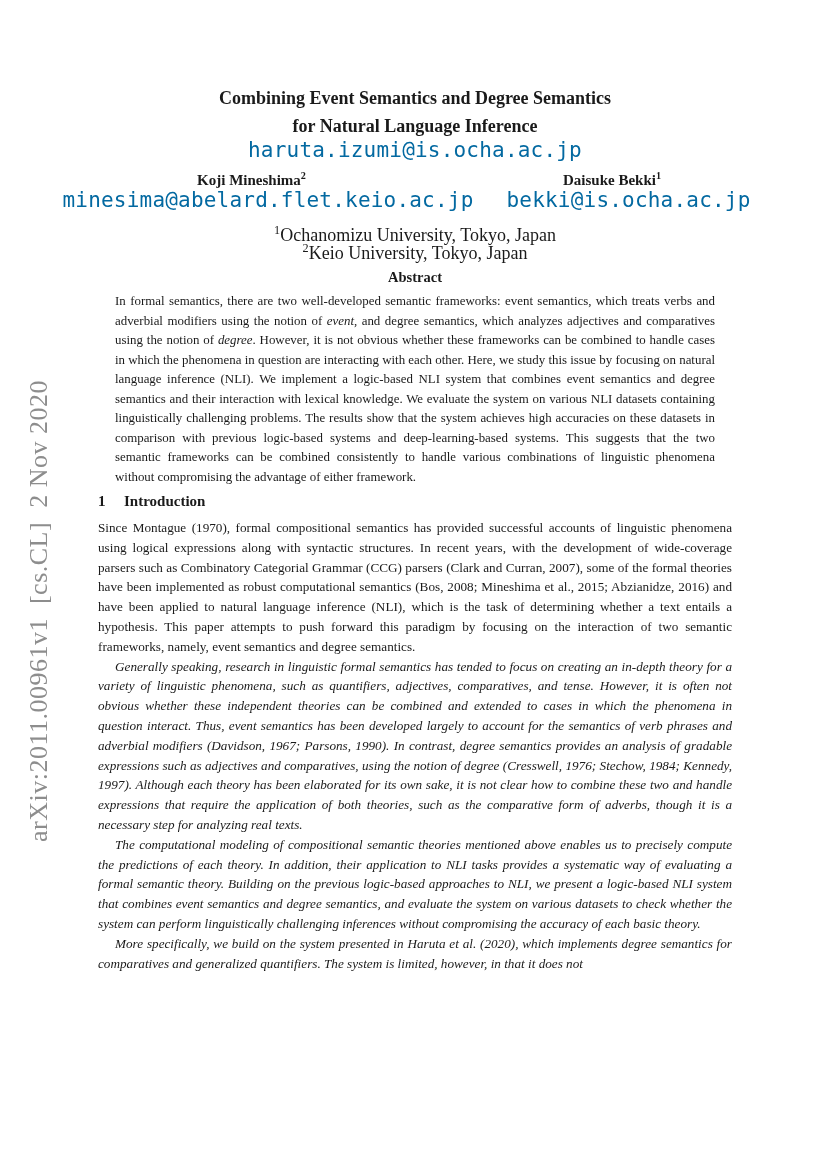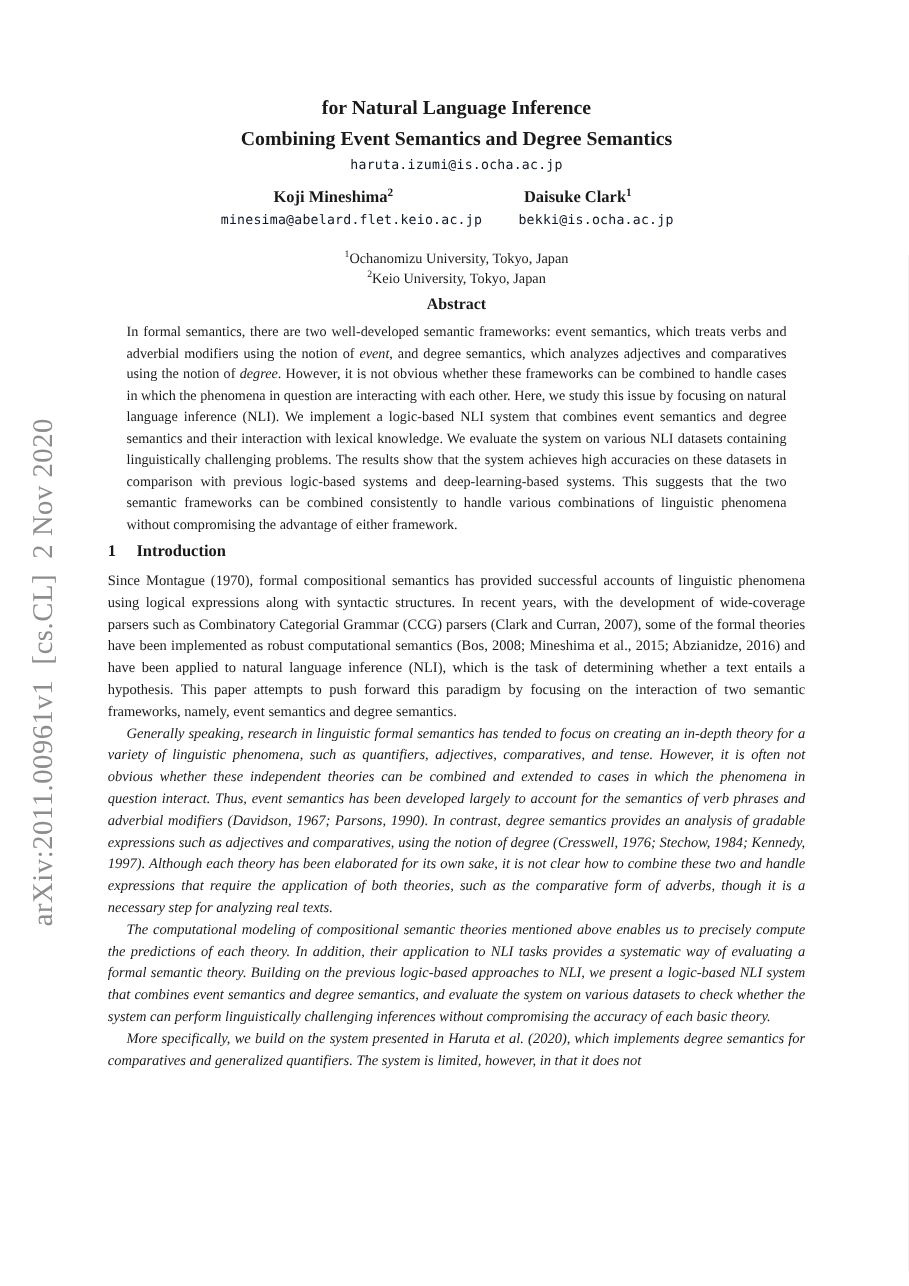--- a/index.html
+++ b/index.html
@@ -41,23 +41,23 @@
   sup { font-size: 68%; line-height: 0; }
   .author-primary-name {
     margin-top: 3px;
     text-align: center;
     font-size: 15px;
     font-weight: bold;
     line-height: 18px;
   }
   .email {
     font-family: "DejaVu Sans Mono", monospace;
-    font-size: 12px;
+    font-size: 21px;
     letter-spacing: 0.2px;
-    color: #0f172a;
+    color: #0369a1;
   }
   .email-primary {
     margin-top: 1px;
     text-align: center;
     line-height: 19px;
   }
   .authors-row {
     display: flex;
     justify-content: center;
     margin-top: 11px;
@@ -66,21 +66,21 @@
   .author-col { text-align: center; }
   .author-col .author-name {
     font-size: 15px;
     font-weight: bold;
     line-height: 18px;
   }
   .author-col .email { display: block; margin-top: 2px; line-height: 19px; padding-left: 33px; }
   .affiliations {
     margin-top: 16px;
     text-align: center;
-    font-size: 13px;
+    font-size: 18px;
     line-height: 18px;
   }
   .abstract-heading {
     margin-top: 7px;
     text-align: center;
     font-size: 14.5px;
     font-weight: bold;
     line-height: 17px;
   }
   .abstract-body {
@@ -111,33 +111,33 @@
 </head>
 <body>
 
 <div class="page">
 
   <div class="watermark">arXiv:2011.00961v1  [cs.CL]  2 Nov 2020</div>
 
   <div class="content">
 
     <div class="paper-title">
+      <div>Combining Event Semantics and Degree Semantics</div>
       <div>for Natural Language Inference</div>
-      <div>Combining Event Semantics and Degree Semantics</div>
     </div>
 
     <div class="email email-primary">haruta.izumi@is.ocha.ac.jp</div>
 
     <div class="authors-row">
       <div class="author-col">
         <div class="author-name"><span>Koji Mineshima</span><sup>2</sup></div>
         <span class="email">minesima@abelard.flet.keio.ac.jp</span>
       </div>
       <div class="author-col">
-        <div class="author-name"><span>Daisuke Clark</span><sup>1</sup></div>
+        <div class="author-name"><span>Daisuke Bekki</span><sup>1</sup></div>
         <span class="email">bekki@is.ocha.ac.jp</span>
       </div>
     </div>
 
     <div class="affiliations">
       <div><sup>1</sup><span>Ochanomizu University, Tokyo, Japan</span></div>
       <div><sup>2</sup><span>Keio University, Tokyo, Japan</span></div>
     </div>
 
     <div class="abstract-heading">Abstract</div>

